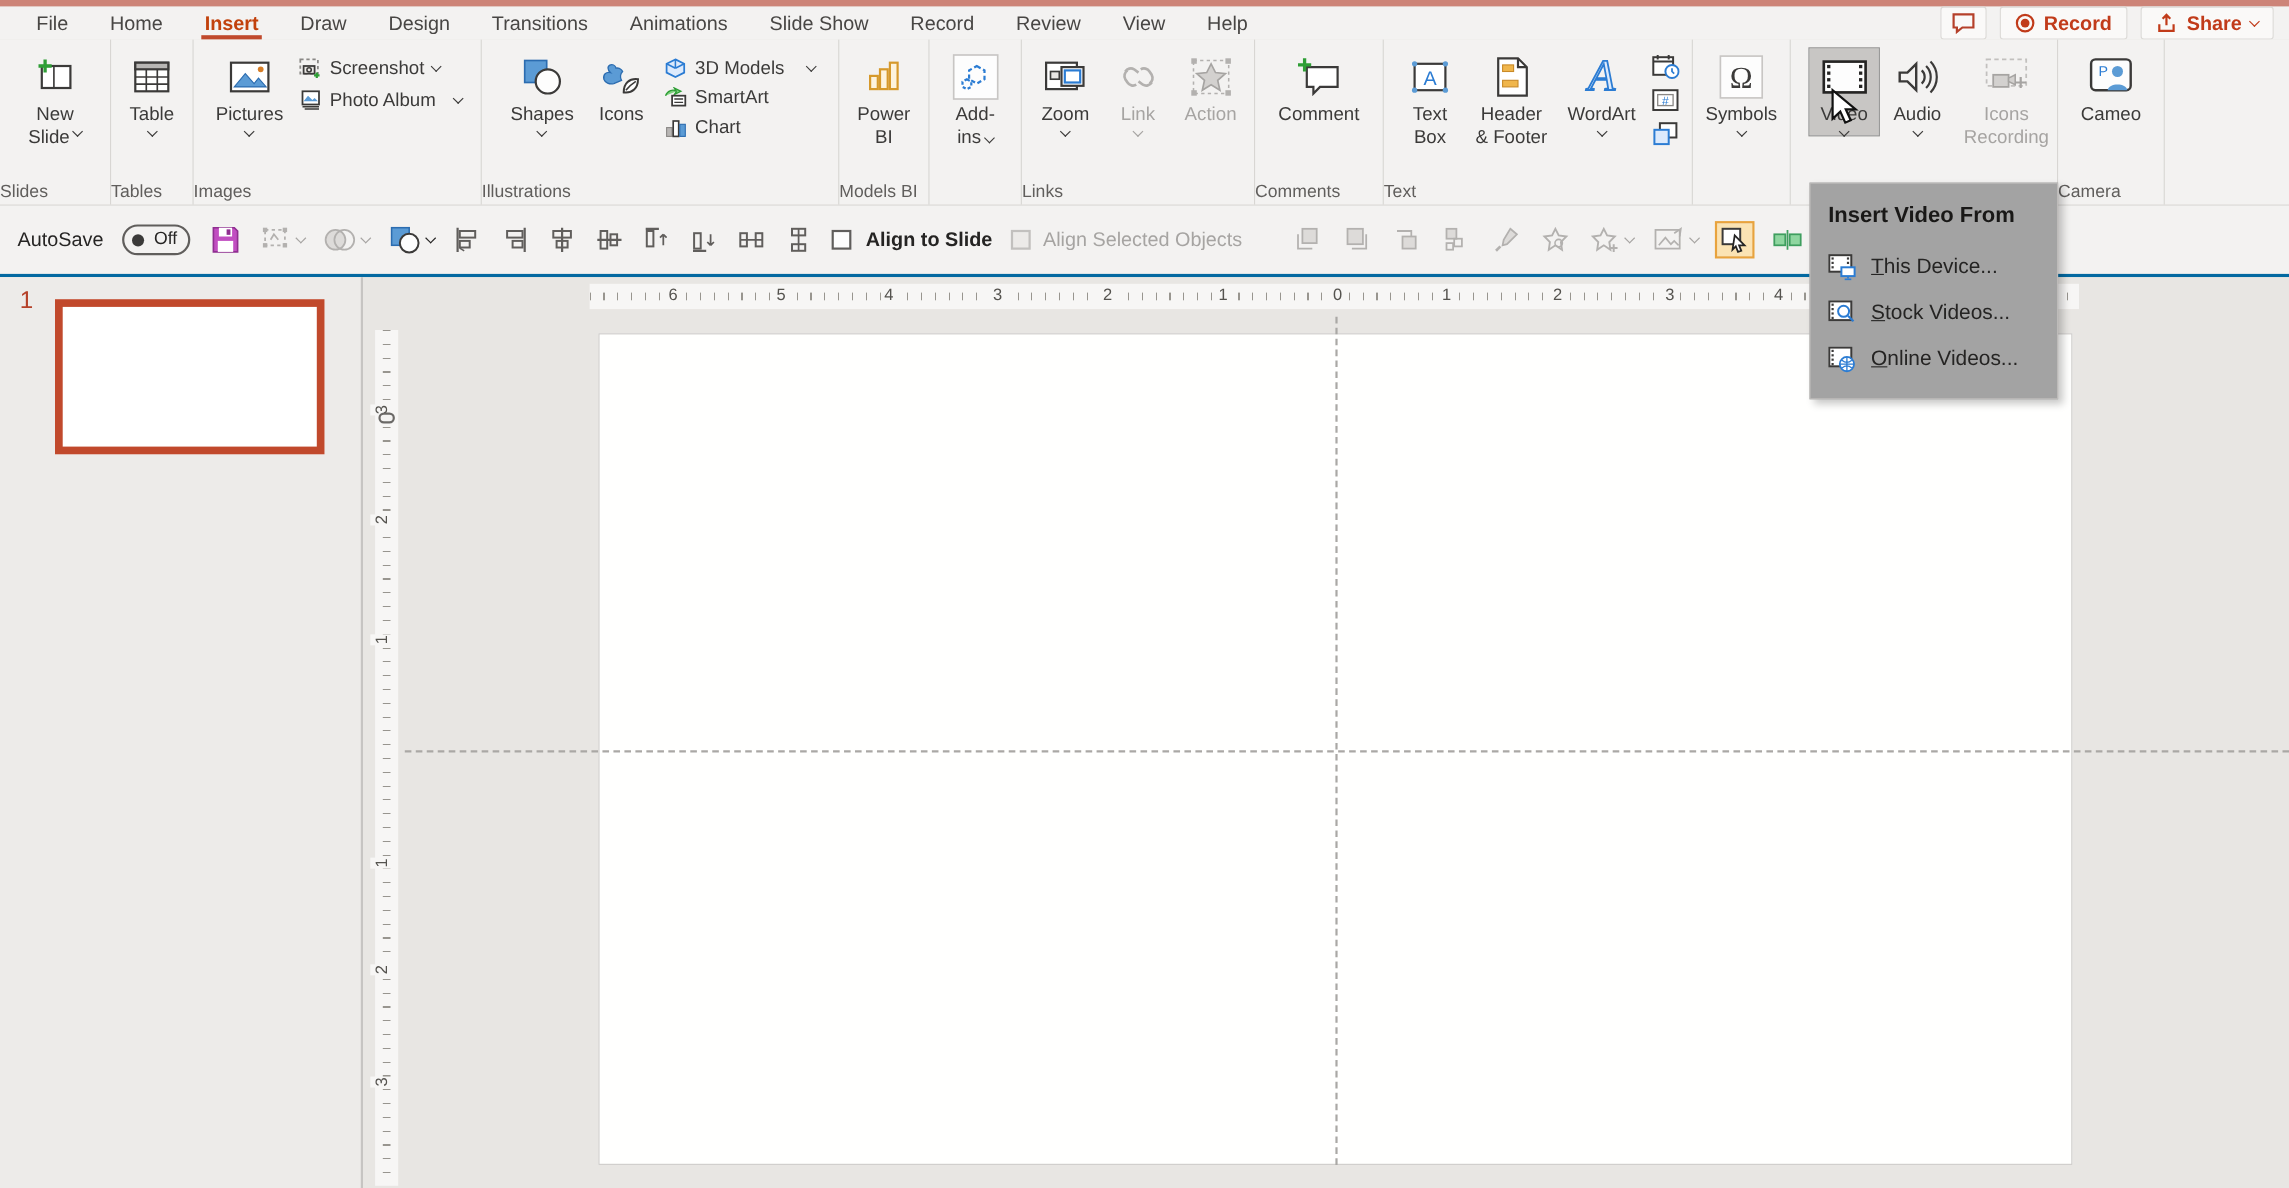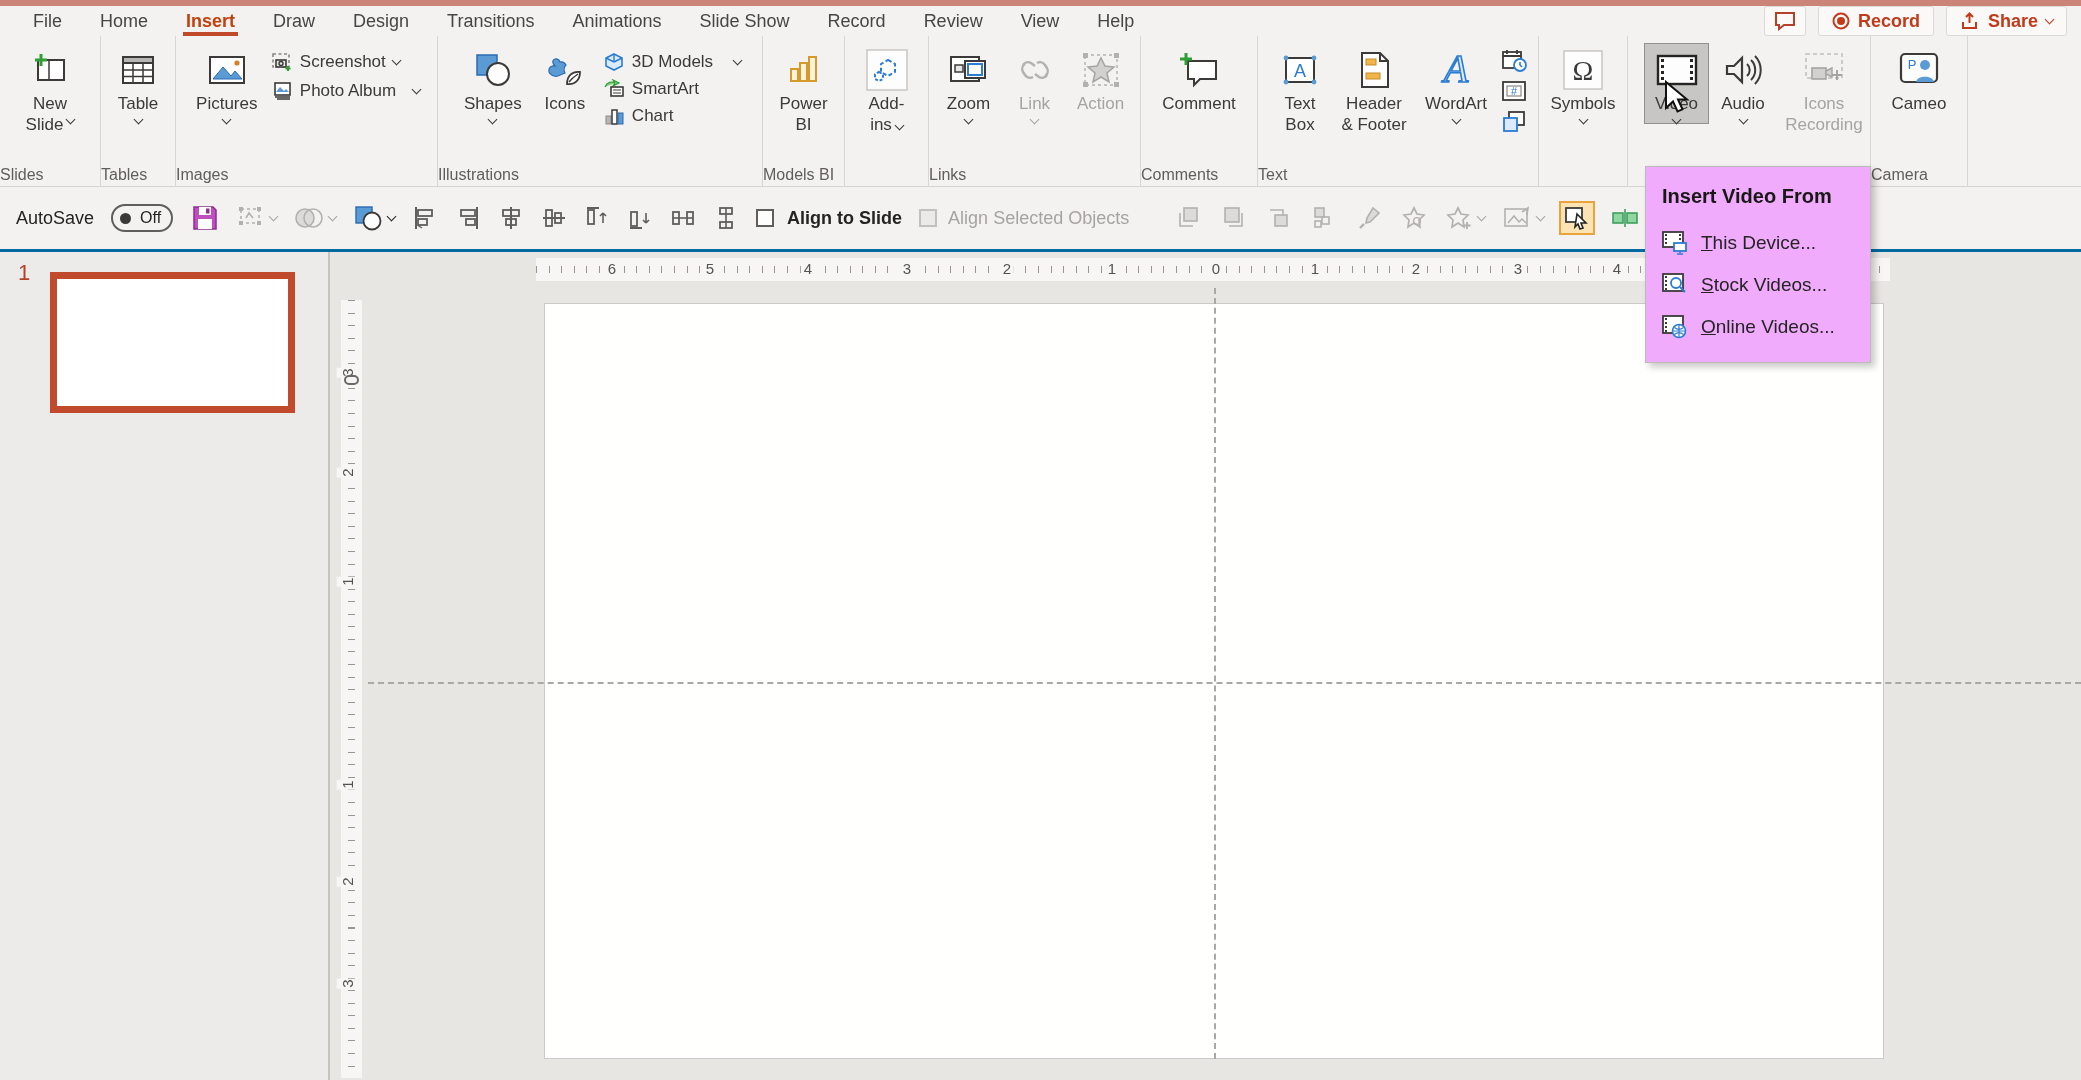--- a/index.html
+++ b/index.html
@@ -63,21 +63,21 @@
       background:repeating-linear-gradient(to bottom,#98958f 0 1px,transparent 1px 12.55px)}
   #vruler .num{position:absolute;left:1px;font-size:15px;color:#55534f;background:#f7f6f5;padding:2px 1px;transform:rotate(-90deg)}
   #guide-handle{left:344px;top:375px;width:15px;height:10px;border:2px solid #6b6967;border-radius:5px;background:#f5f4f3;box-sizing:border-box}
 
   
   #slide{left:544px;top:303px;width:1340px;height:756px;background:#fffffe;border:1px solid #cccac8;box-sizing:border-box}
   #hguide{left:368px;top:682px;width:1713px;height:0;border-top:2px dashed #aaa8a5}
   #vguide{left:1214px;top:288px;height:771px;width:0;border-left:2px dashed #aaa8a5}
 
   
-  #vmenu{left:1645px;top:166px;width:224px;background:#f0abfc;border:1px solid #bdbbb9;
+  #vmenu{left:1645px;top:166px;width:224px;background:#a3a3a3;border:1px solid #bdbbb9;
          box-shadow:4px 4px 7px rgba(0,0,0,.22);padding:8px 0 14px;z-index:50}
   .vm-title{font-weight:bold;font-size:20px;color:#191817;padding:10px 16px 14px}
   .vm-item{display:flex;align-items:center;gap:13px;padding:9px 16px;font-size:19px;color:#252423;cursor:default}
   .vm-item .u{text-decoration:underline}
 
   #cursor{left:1662px;top:80px;z-index:60}
   svg{display:block}
 </style>
 </head>
 <body>

